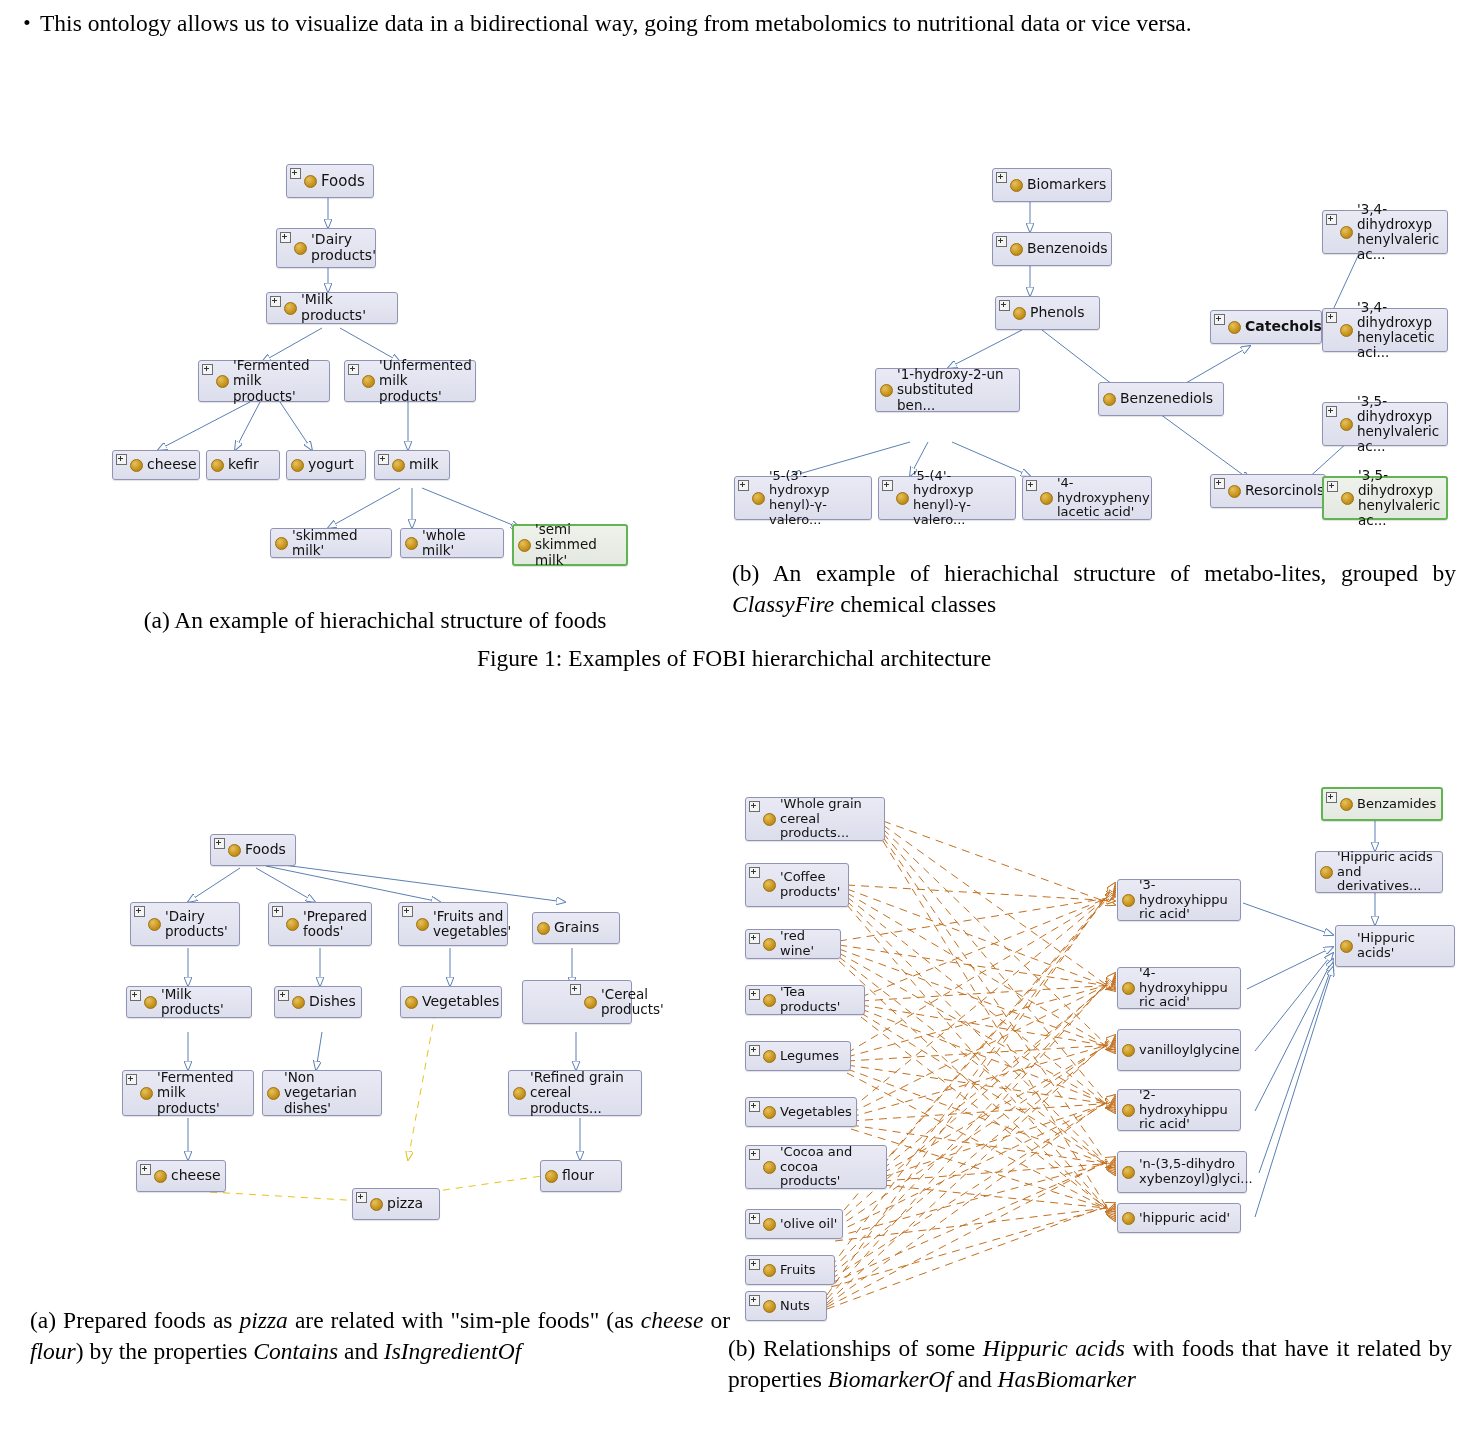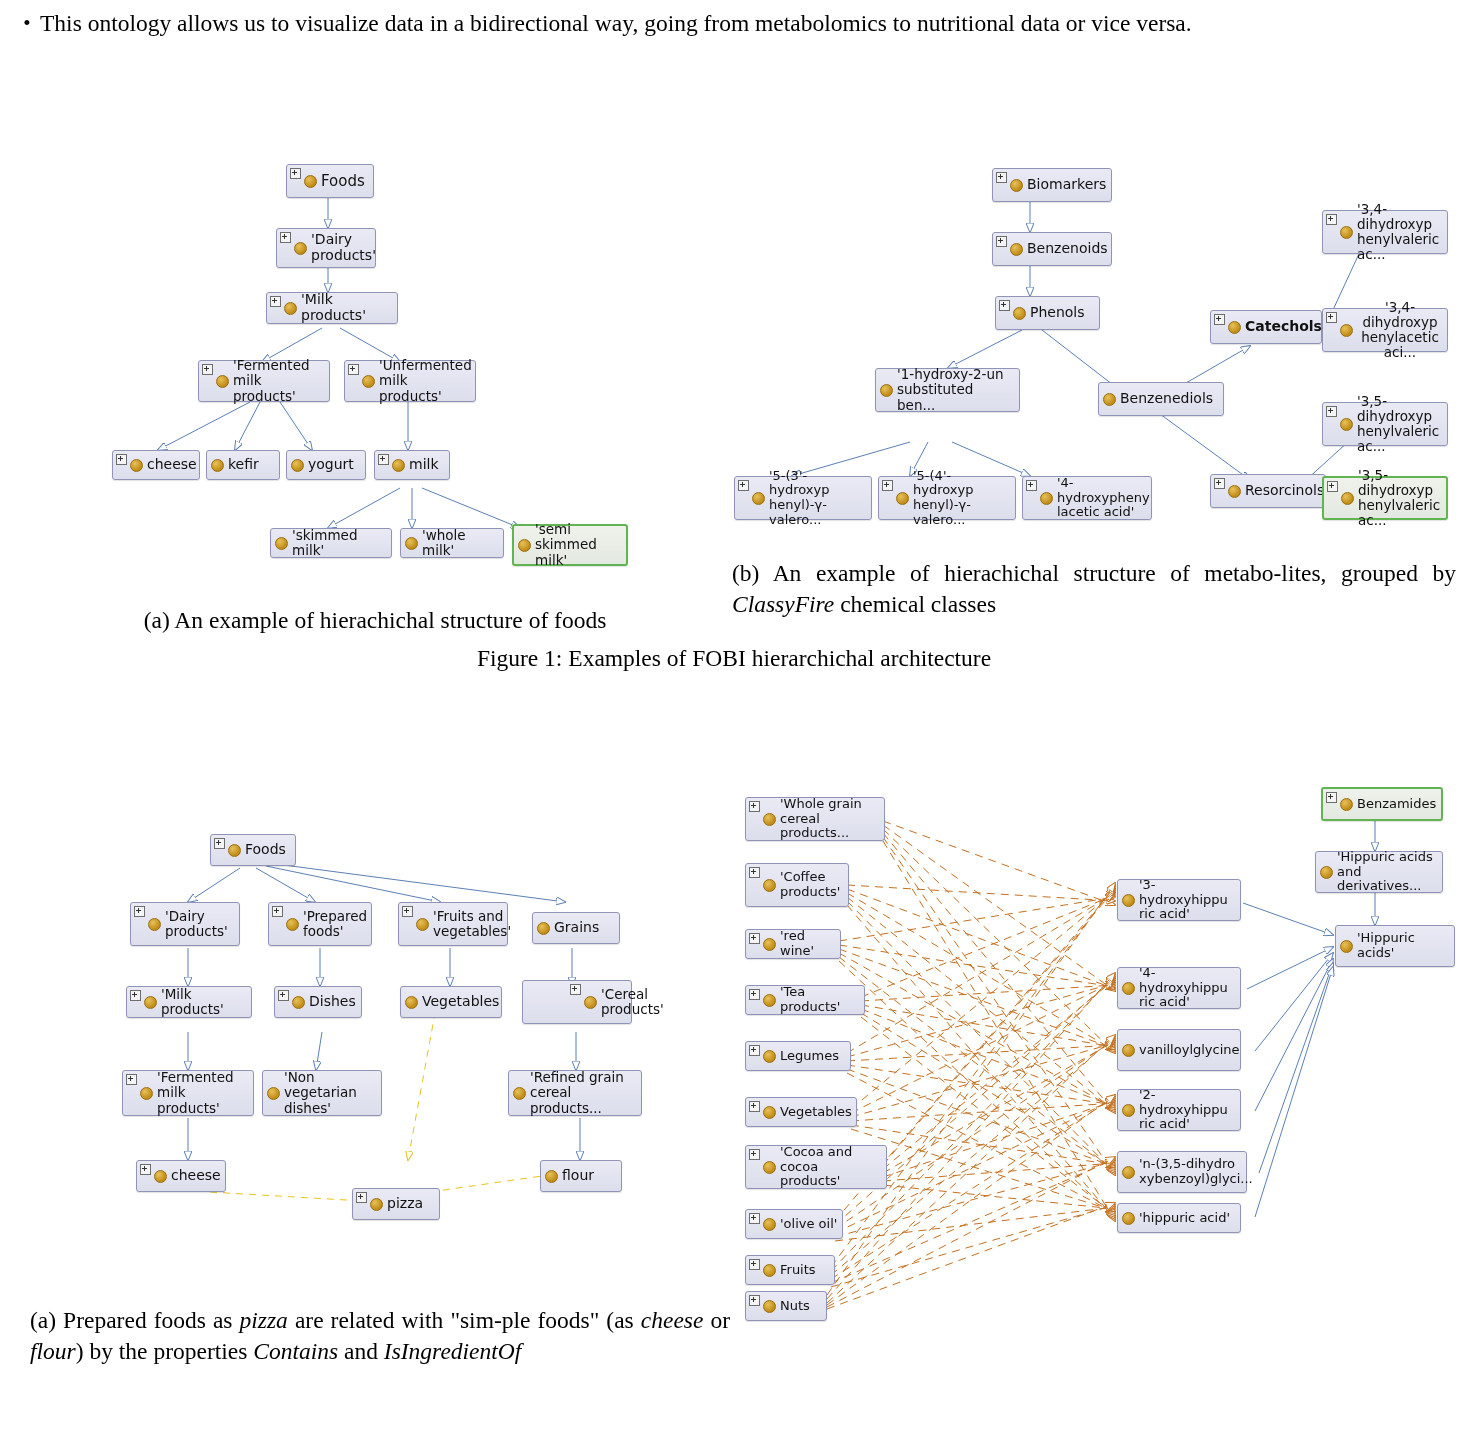--- a/index.html
+++ b/index.html
@@ -208,21 +208,21 @@
     <div class="node" style="left:480px;top:324px;width:116px;height:34px;font-size:14px;">
       <span class="plus"></span>
       <span class="dot"></span>
       <span class="txt">Resorcinols</span>
     </div>
     <div class="node" style="left:592px;top:60px;width:126px;height:44px;font-size:13.5px;">
       <span class="plus"></span>
       <span class="dot"></span>
       <span class="txt">'3,4-dihydroxyp henylvaleric ac...</span>
     </div>
-    <div class="node" style="left:592px;top:158px;width:126px;height:44px;font-size:13.5px;text-align:center;">
+    <div class="node" style="left:592px;top:158px;width:126px;height:44px;font-size:13.5px;">
       <span class="plus"></span>
       <span class="dot"></span>
       <span class="txt">'3,4-dihydroxyp henylacetic aci...</span>
     </div>
     <div class="node" style="left:592px;top:252px;width:126px;height:44px;font-size:13.5px;">
       <span class="plus"></span>
       <span class="dot"></span>
       <span class="txt">'3,5-dihydroxyp henylvaleric ac...</span>
     </div>
     <div class="node sel" style="left:592px;top:326px;width:126px;height:44px;font-size:13.5px;">
@@ -529,14 +529,17 @@
     <div class="node" style="left:600px;top:150px;width:120px;height:42px;font-size:13px;">
       <span class="dot"></span>
       <span class="txt">'Hippuric acids'</span>
     </div>
   </div>
 
   <div class="cap" style="left:30px;top:1305px;width:700px;">
     <span>(a) Prepared foods as </span><i>pizza</i><span> are related with "sim-ple foods" (as </span><i>cheese</i><span> or </span><i>flour</i><span>) by the properties </span><i>Contains</i><span> and </span><i>IsIngredientOf</i>
   </div>
 
+  <div class="cap" style="left:728px;top:1333px;width:724px;">
+    <span>(b)  Relationships  of  some  </span><i>Hippuric  acids</i><span>  with  foods  that  have  it  related  by  properties  </span><i>BiomarkerOf</i><span> and </span><i>HasBiomarker</i>
+  </div>
 
 </div>
 
 </body></html>

